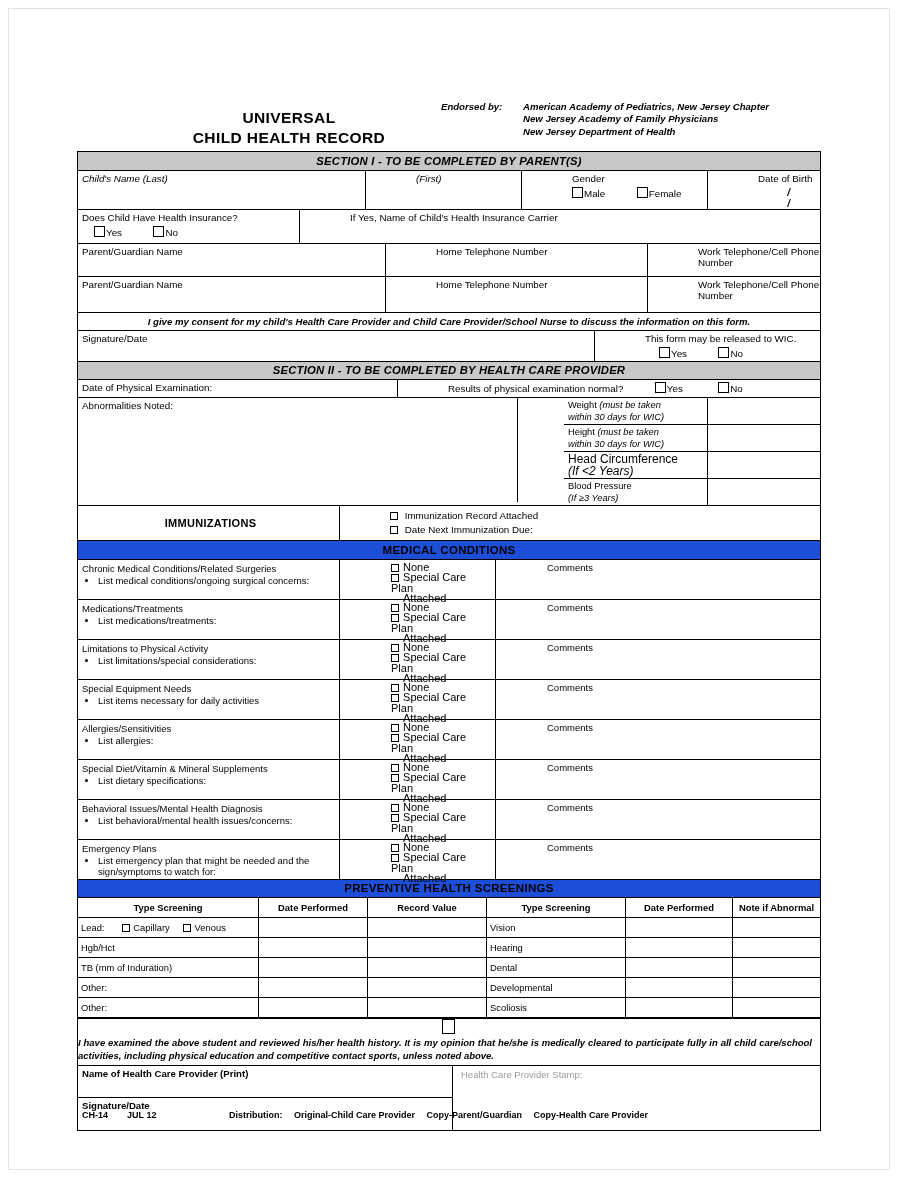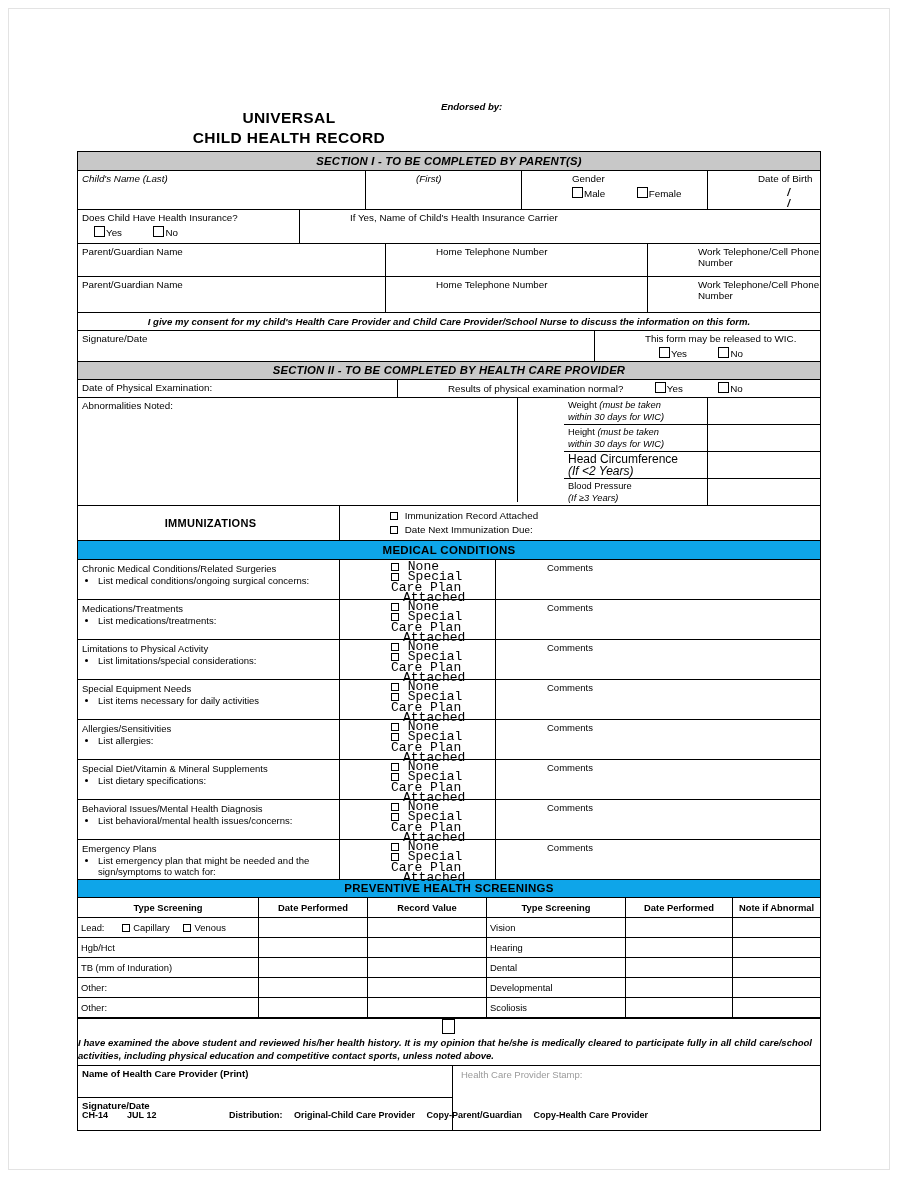--- a/index.html
+++ b/index.html
@@ -79,21 +79,21 @@
     padding: 2.5px 0 3px;
     border-bottom: 1.5px solid #000;
     letter-spacing: 0.2px;
   }
   .band-plain {
     text-align: center;
     font-weight: bold;
     font-size: 11.5px;
     padding: 2.5px 0 3px;
     border-bottom: 1.5px solid #000;
-    background: #0ea5e9;
+    background: #1d4ed8;
     letter-spacing: 0.3px;
   }
   .cell {
     padding: 2px 0 2px 4px;
     font-size: 9.8px;
     box-sizing: border-box;
     position: relative;
   }
   .bb { border-bottom: 1.5px solid #000; gap: 46px; }
   .br { border-right: 1.5px solid #000; }
@@ -130,21 +130,21 @@
     font-size: 9.6px;
     padding: 3px 6px 3px 6px;
     border-bottom: 1.5px solid #000;
   }
 
   
   .mc-left { width: 262px; padding: 3px 4px 3px 4px; font-size: 9.5px; }
   .mc-left .hd { font-weight: normal; }
   .mc-left ul { margin: 1px 0 0 0; padding-left: 16px; }
   .mc-left li { line-height: 11.5px; }
-  .mc-mid { width: 110px; padding: 2px 7px 2px 5px; font-size: 13px; font-family: Liberation Mono, monospace; }
+  .mc-mid { width: 110px; padding: 2px 7px 2px 5px; font-size: 11px; }
   .mc-mid .line { line-height: 10.5px; }
   .mc-right { flex: 1; padding: 2px 0 2px 5px; font-size: 9.5px; }
 
   
   .scr { width: 100%; border-collapse: collapse; }
   .scr th, .scr td {
     border: 1px solid #000;
     font-size: 9.4px;
     padding: 2px 3px;
     height: 15px;
@@ -211,20 +211,25 @@
 
 <div class="page">
 
   <div class="header">
     <div class="title-block">
       <div>UNIVERSAL</div>
       <div>CHILD HEALTH RECORD</div>
     </div>
     <div class="endorse">
       <span class="endorse-label">Endorsed by:</span>
+      <div class="endorse-list">
+        <div>American Academy of Pediatrics, New Jersey Chapter</div>
+        <div>New Jersey Academy of Family Physicians</div>
+        <div>New Jersey Department of Health</div>
+      </div>
     </div>
   </div>
 
   <div class="form">
 
     <div class="band">SECTION I - TO BE COMPLETED BY PARENT(S)</div>
 
     <div class="row bb">
       <div class="cell br" style="width:288px;height:38px">
         <span class="ital">Child's Name (Last)</span>

